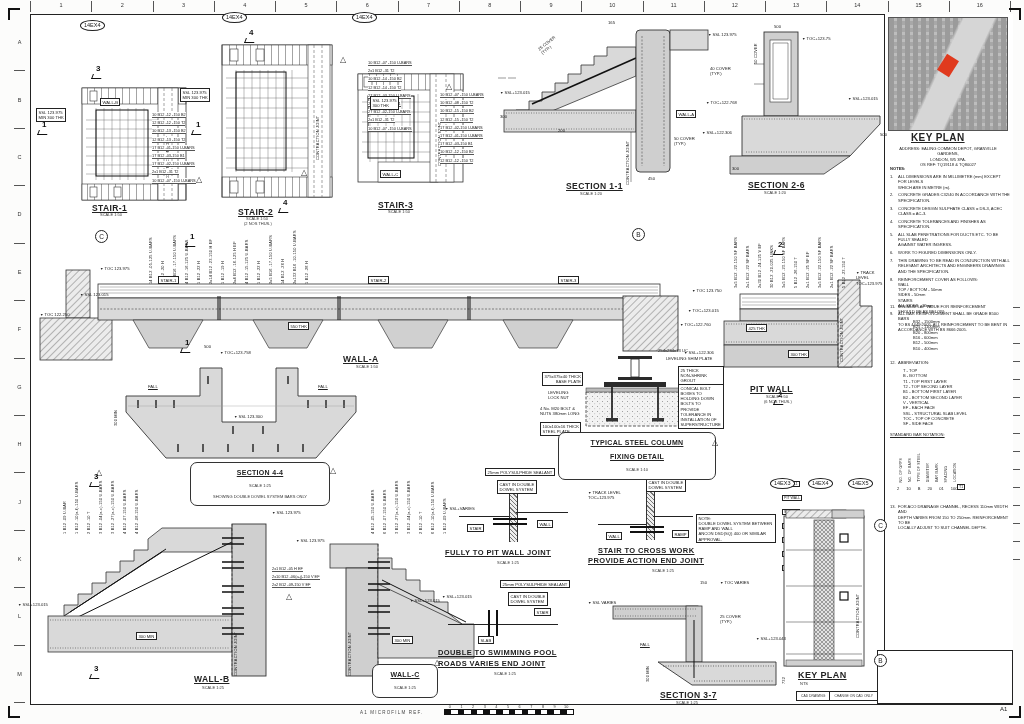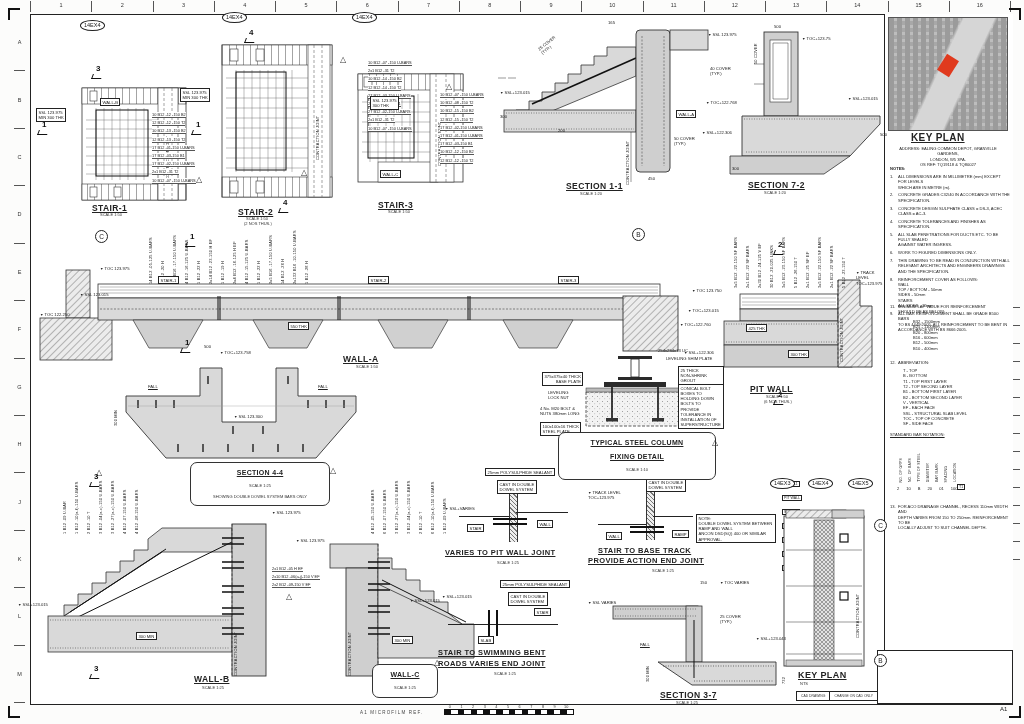--- a/index.html
+++ b/index.html
@@ -277,21 +277,21 @@
     <span class="t v" style="left:52px;top:6px;height:34px">50 COVER</span>
     <span class="t" style="left:72px;top:0px">500</span>
     <span class="t lvl" style="left:100px;top:12px">TOC+123.75</span>
     <span class="t" style="left:8px;top:42px">40 COVER
 (TYP.)</span>
     <span class="t lvl" style="left:4px;top:76px">TOC+122.768</span>
     <span class="t lvl" style="left:146px;top:72px">SSL+123.015</span>
     <span class="t lvl" style="left:0px;top:106px">SSL+122.306</span>
     <span class="t" style="left:178px;top:108px">500</span>
     <span class="t" style="left:30px;top:142px">300</span>
-    <div class="t cap" style="left:46px;top:156px">SECTION 7-2</div>
+    <div class="t cap" style="left:46px;top:156px">SECTION 2-6</div>
     <div class="t sc" style="left:62px;top:166px">SCALE 1:20</div>
   </div>
 
   <div class="d" style="left:38px;top:226px;width:650px;height:140px">
     <div class="vrow" style="left:110px;top:0px">
         <span class="v" style="height:58px">14 B12 -05-125 U-BARS</span>
         <span class="v" style="height:58px">1 B12 -20 H</span>
         <span class="v" style="height:58px">2x7 B16 -17-150 U-BARS</span>
         <span class="v" style="height:58px">4 B12 -16-125 U-BARS</span>
         <span class="v" style="height:58px">1 B12 -22 H</span>
@@ -435,41 +435,41 @@
     <div class="slabline" style="left:14px;top:44px;width:50px"></div>
     <div class="slabline" style="left:71px;top:40px;width:52px"></div>
     <div class="dowel" style="left:48px;top:46px;width:34px"></div>
     <div class="dowel" style="left:48px;top:51px;width:34px"></div>
     <span class="t bx" style="left:40px;top:-4px">25mm POLYSULPHIDE SEALANT</span>
     <span class="t bx" style="left:52px;top:8px">CAST IN DOUBLE
 DOWEL SYSTEM</span>
     <span class="t lvl" style="left:0px;top:34px">SSL+VARIES</span>
     <span class="t bx" style="left:22px;top:52px">STAIR</span>
     <span class="t bx" style="left:92px;top:48px">WALL</span>
-    <div class="t cap" style="left:0px;top:76px;font-size:7.5px">VARIES TO PIT WALL JOINT</div>
+    <div class="t cap" style="left:0px;top:76px;font-size:7.5px">FULLY TO PIT WALL JOINT</div>
     <div class="t sc" style="left:52px;top:88px">SCALE 1:25</div>
   </div>
 
   <div class="joint" style="left:588px;top:472px;width:188px;height:108px">
     <div class="hstrip" style="left:58px;top:18px;height:50px"></div>
     <div class="slabline" style="left:10px;top:52px;width:48px"></div>
     <div class="slabline" style="left:65px;top:44px;width:40px"></div>
     <div class="dowel" style="left:42px;top:54px;width:34px"></div>
     <div class="dowel" style="left:42px;top:59px;width:34px"></div>
     <span class="t bx" style="left:46px;top:-6px">25mm POLYSULPHIDE SEALANT</span>
     <span class="t bx" style="left:58px;top:6px">CAST IN DOUBLE
 DOWEL SYSTEM</span>
     <span class="t lvl" style="left:0px;top:18px">TRACK LEVEL
 TOC+123.975</span>
     <span class="t bx" style="left:18px;top:60px">WALL</span>
     <span class="t bx" style="left:84px;top:58px">RAMP</span>
     <span class="t bx" style="left:108px;top:42px;max-width:78px">NOTE:
 DOUBLE DOWEL SYSTEM BETWEEN RAMP AND WALL
 ANCON DSD(SQ) 400 OR SIMILAR APPROVAL.</span>
-    <div class="t cap" style="left:10px;top:74px;font-size:7.5px">STAIR TO BASE TRACK</div>
+    <div class="t cap" style="left:10px;top:74px;font-size:7.5px">STAIR TO CROSS WORK</div>
     <div class="t cap" style="left:0px;top:84px;font-size:7.5px">PROVIDE ACTION END JOINT</div>
     <div class="t sc" style="left:64px;top:96px">SCALE 1:25</div>
   </div>
 
   <div class="d" style="left:36px;top:466px;width:310px;height:232px">
     <div class="vrow" style="left:26px;top:2px">
         <span class="v" style="height:66px">1 B12 -09 U-BAR</span>
         <span class="v" style="height:66px">1 B12 -10(a-f)-150 U-BARS</span>
         <span class="v" style="height:66px">2 B12 -10 T</span>
         <span class="v" style="height:66px">3 B12 -04(a-c)-150 U-BARS</span>
@@ -537,21 +537,21 @@
   <div class="joint" style="left:438px;top:580px;width:145px;height:98px">
     <div class="slabline" style="left:10px;top:44px;width:110px"></div>
     <div class="dowel" style="left:50px;top:30px;width:2px;height:26px"></div>
     <div class="dowel" style="left:58px;top:30px;width:2px;height:26px"></div>
     <span class="t bx" style="left:62px;top:0px">25mm POLYSULPHIDE SEALANT</span>
     <span class="t bx" style="left:70px;top:12px">CAST IN DOUBLE
 DOWEL SYSTEM</span>
     <span class="t bx" style="left:96px;top:28px">STAIR</span>
     <span class="t lvl" style="left:-28px;top:18px">SSL+123.015</span>
     <span class="t bx" style="left:40px;top:56px">SLAB</span>
-    <div class="t cap" style="left:0px;top:68px;font-size:7.5px">STAIR TO SWIMMING BENT</div>
+    <div class="t cap" style="left:0px;top:68px;font-size:7.5px">DOUBLE TO SWIMMING POOL</div>
     <div class="t cap" style="left:0px;top:79px;font-size:7.5px">ROADS VARIES END JOINT</div>
     <div class="t sc" style="left:56px;top:91px">SCALE 1:25</div>
   </div>
 
   <div class="d" style="left:588px;top:580px;width:202px;height:128px">
     <svg width="202" height="108" viewBox="0 0 202 108">
       <rect x="25" y="26" width="85" height="13" fill="#cfcfcf" stroke="#333" stroke-width=".8"></rect>
       <rect x="98" y="26" width="16" height="56" fill="#cfcfcf" stroke="#333" stroke-width=".8"></rect>
       <path d="M70,82 H188 V105 H104 Z" fill="#d9d9d9" stroke="#333" stroke-width=".9"></path>
       <path d="M75 86H186M106 101H186" stroke="#222" stroke-width=".6" stroke-dasharray="1 1.5"></path>

